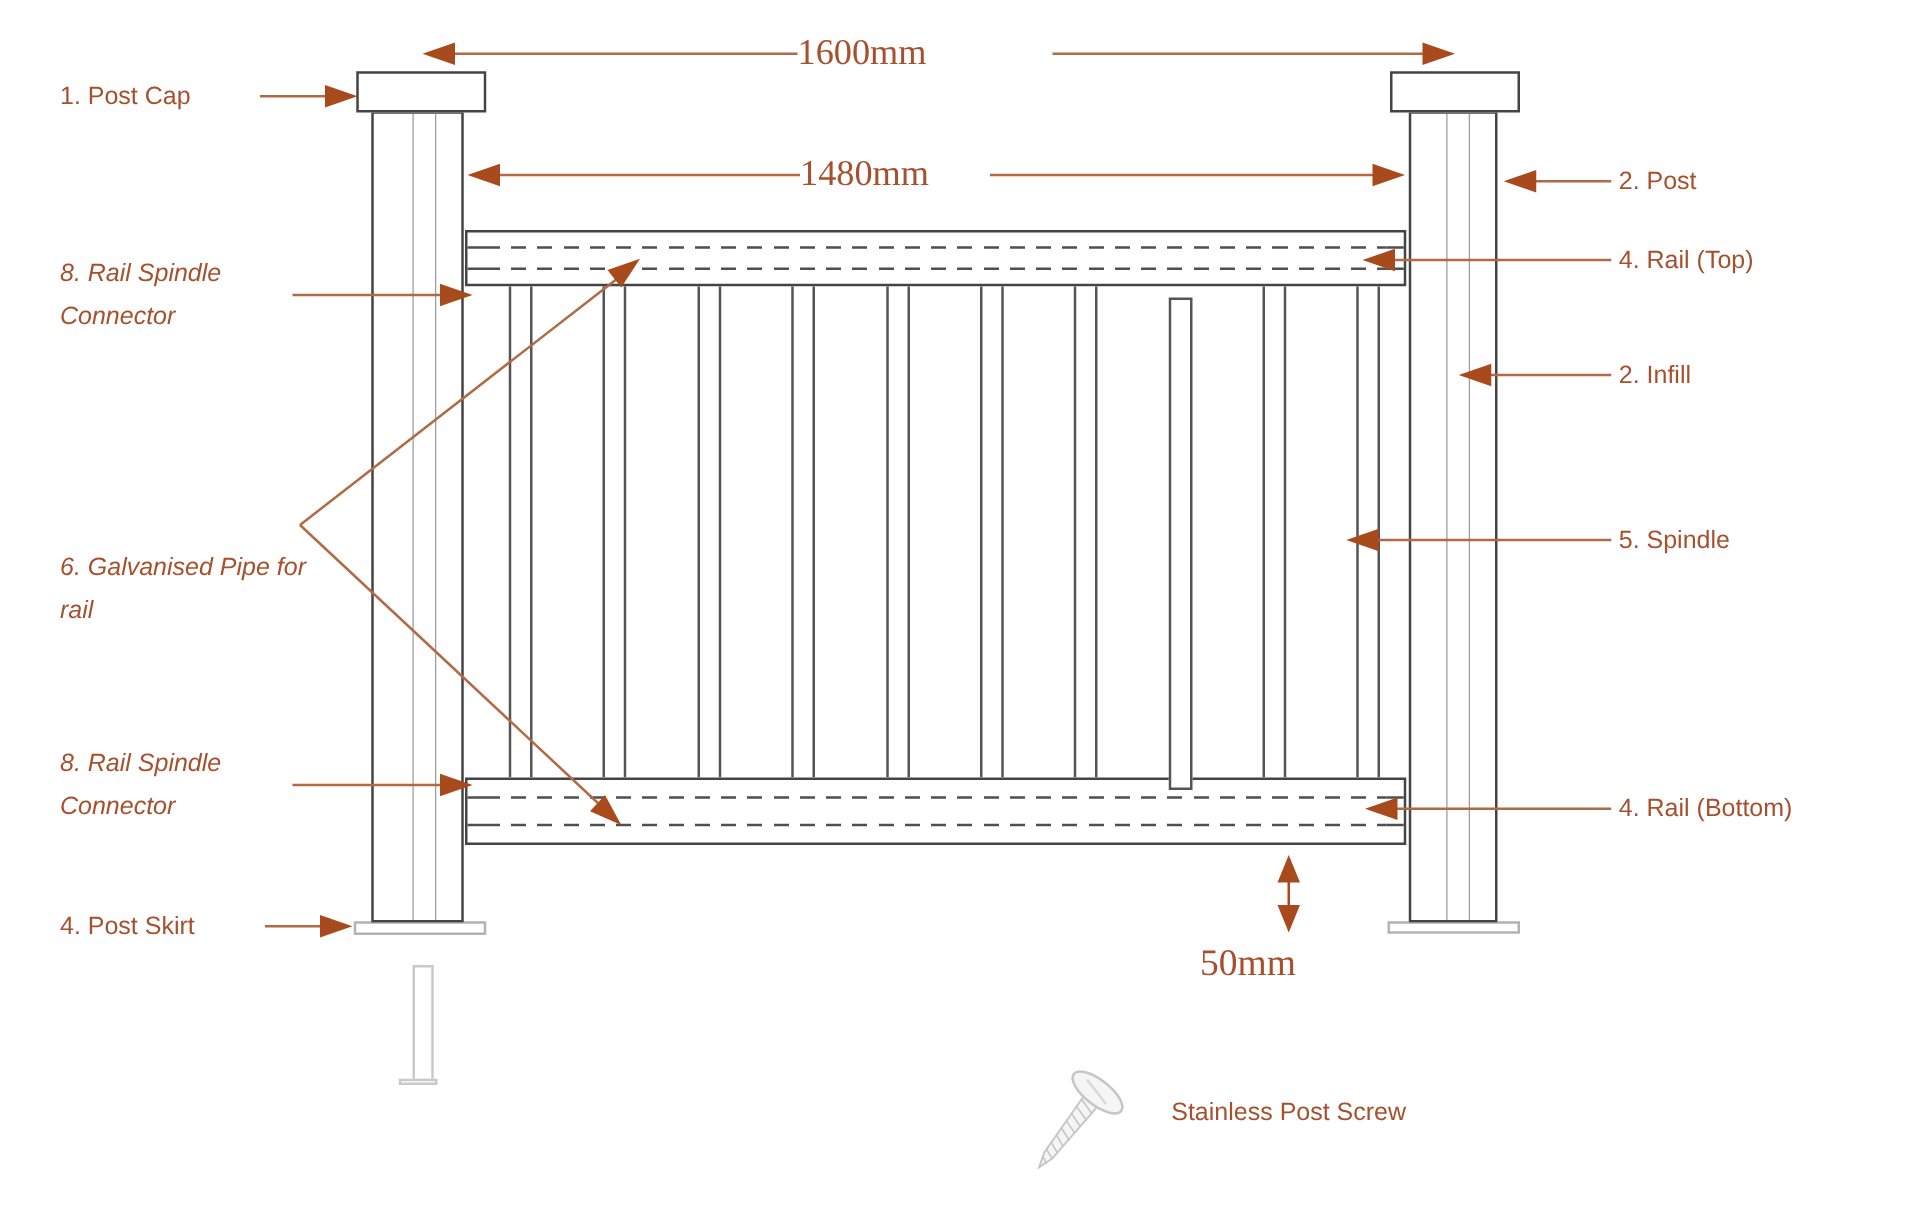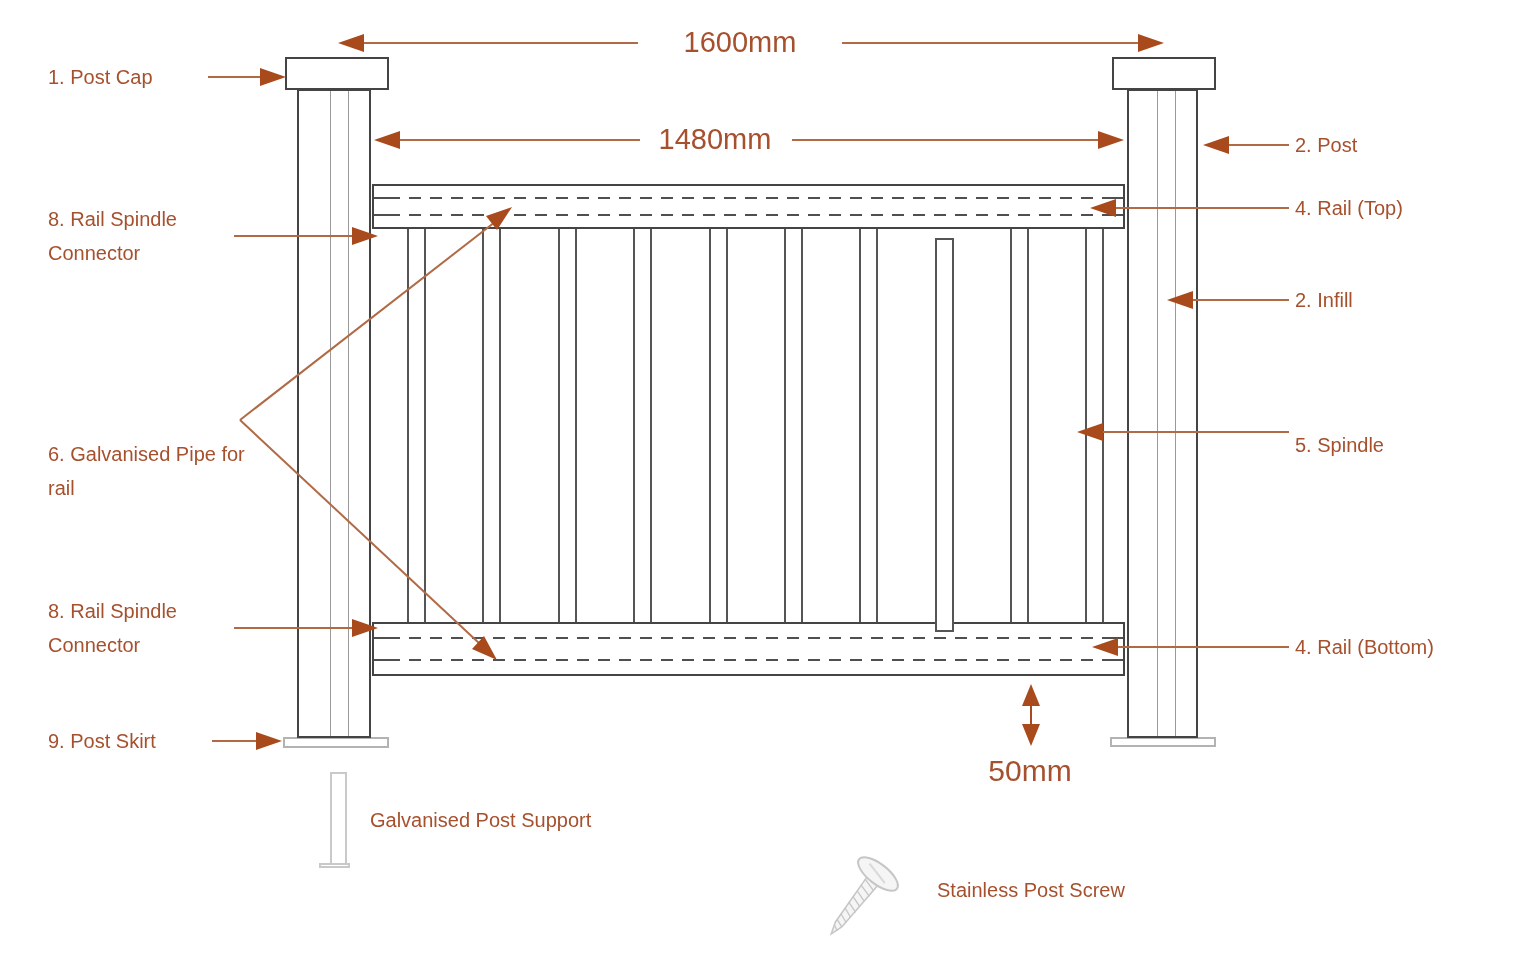--- a/index.html
+++ b/index.html
@@ -13,22 +13,22 @@
   .skirt{position:absolute;box-sizing:border-box;background:#fff;border:2px solid #b3b3b3;z-index:1;}
   .rail{z-index:2;}
   .dashrow{position:absolute;left:14px;right:14px;height:2px;
            background:repeating-linear-gradient(90deg,#4f4f4f 0 12px,transparent 12px 21px);}
   .dashend{position:absolute;width:14px;height:2px;background:#4f4f4f;}
   .spindle{position:absolute;box-sizing:border-box;width:19px;top:229px;height:393px;
            border-left:2px solid #555;border-right:2px solid #555;background:#fff;z-index:1;}
   .spindle.dropped{top:238px;height:394px;border-top:2px solid #555;border-bottom:2px solid #555;z-index:3;}
   
   .lbl{position:absolute;color:#a6502d;font-size:20px;line-height:34px;white-space:nowrap;}
-  .lbl.wrap{white-space:normal;}
-  .dimtext{position:absolute;color:#a6502d;font-size:29px;line-height:30px;text-align:center;}
+  .lbl.wrap{white-space:normal;font-style:italic;}
+  .dimtext{position:absolute;color:#a6502d;font-size:29px;line-height:30px;font-family:Liberation Serif, serif;}
   .dimnote{position:absolute;color:#a6502d;font-size:21px;line-height:24px;text-align:center;}
   .lead{position:absolute;height:2px;background:#b06a45;z-index:5;}
   .vlead{position:absolute;width:2px;background:#a84a1c;z-index:5;}
   .arr{position:absolute;width:0;height:0;z-index:6;}
   .arr-r{border-top:9px solid transparent;border-bottom:9px solid transparent;border-left:26px solid #a84a1c;}
   .arr-l{border-top:9px solid transparent;border-bottom:9px solid transparent;border-right:26px solid #a84a1c;}
   .arr-u{border-left:9px solid transparent;border-right:9px solid transparent;border-bottom:22px solid #a84a1c;}
   .arr-d{border-left:9px solid transparent;border-right:9px solid transparent;border-top:22px solid #a84a1c;}
   .overlay{position:absolute;left:0;top:0;z-index:4;}
   .support{position:absolute;box-sizing:border-box;background:#fff;border:2px solid #c9c9c9;}
@@ -104,47 +104,46 @@
   <div class="lbl wrap" style="left:48px;top:202px;width:220px;">8. Rail Spindle Connector</div>
   <div class="lead" style="left:234px;top:235px;width:120px;"></div>
   <div class="arr arr-r" style="left:352px;top:227px;"></div>
 
   <div class="lbl wrap" style="left:48px;top:389px;width:200px;margin-top:48px;">6. Galvanised Pipe for rail</div>
 
   <div class="lbl wrap" style="left:48px;top:594px;width:220px;">8. Rail Spindle Connector</div>
   <div class="lead" style="left:234px;top:627px;width:120px;"></div>
   <div class="arr arr-r" style="left:352px;top:619px;"></div>
 
-  <div class="lbl" style="left:48px;top:724px;">9. Post Skirt</div>
+  <div class="lbl" style="left:48px;top:724px;">4. Post Skirt</div>
   <div class="lead" style="left:212px;top:740px;width:46px;"></div>
   <div class="arr arr-r" style="left:256px;top:732px;"></div>
 
   <div class="arr arr-l" style="left:1203px;top:136px;"></div>
   <div class="lead" style="left:1227px;top:144px;width:62px;"></div>
   <div class="lbl" style="left:1295px;top:128px;">2. Post</div>
 
   <div class="arr arr-l" style="left:1090px;top:199px;"></div>
   <div class="lead" style="left:1114px;top:207px;width:175px;"></div>
   <div class="lbl" style="left:1295px;top:191px;">4. Rail (Top)</div>
 
   <div class="arr arr-l" style="left:1167px;top:291px;"></div>
   <div class="lead" style="left:1191px;top:299px;width:98px;"></div>
   <div class="lbl" style="left:1295px;top:283px;">2. Infill</div>
 
   <div class="arr arr-l" style="left:1077px;top:423px;"></div>
   <div class="lead" style="left:1101px;top:431px;width:188px;"></div>
-  <div class="lbl" style="left:1295px;top:428px;">5. Spindle</div>
+  <div class="lbl" style="left:1295px;top:415px;">5. Spindle</div>
 
   <div class="arr arr-l" style="left:1092px;top:638px;"></div>
   <div class="lead" style="left:1116px;top:646px;width:173px;"></div>
   <div class="lbl" style="left:1295px;top:630px;">4. Rail (Bottom)</div>
 
   <div class="support" style="left:330px;top:772px;width:17px;height:93px;"></div>
   <div class="support" style="left:319px;top:863px;width:31px;height:5px;"></div>
-  <div class="lbl" style="left:370px;top:803px;">Galvanised Post Support</div>
 
   <div class="lbl" style="left:937px;top:873px;">Stainless Post Screw</div>
 
   <svg class="overlay" width="1529" height="976" viewBox="0 0 1529 976">
 
     <g>
       <line x1="240" y1="420" x2="495" y2="222" stroke="#b06a45" stroke-width="2"></line>
       <polygon points="512,207 497,230 486,216" fill="#a84a1c"></polygon>
     </g>
     <g>

